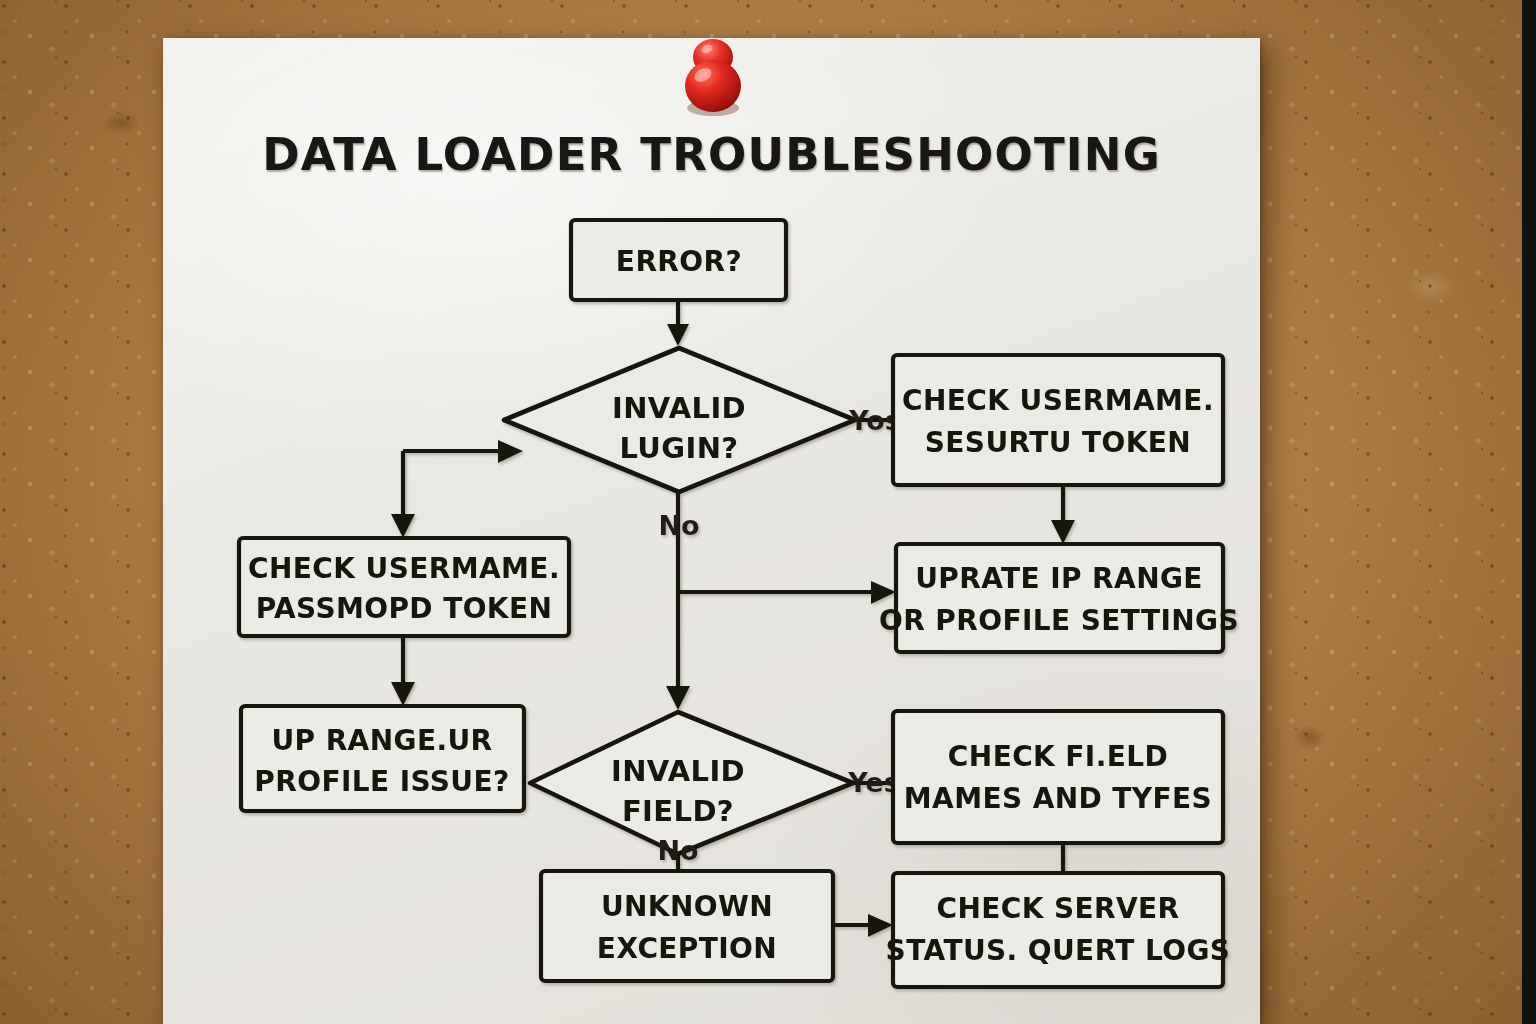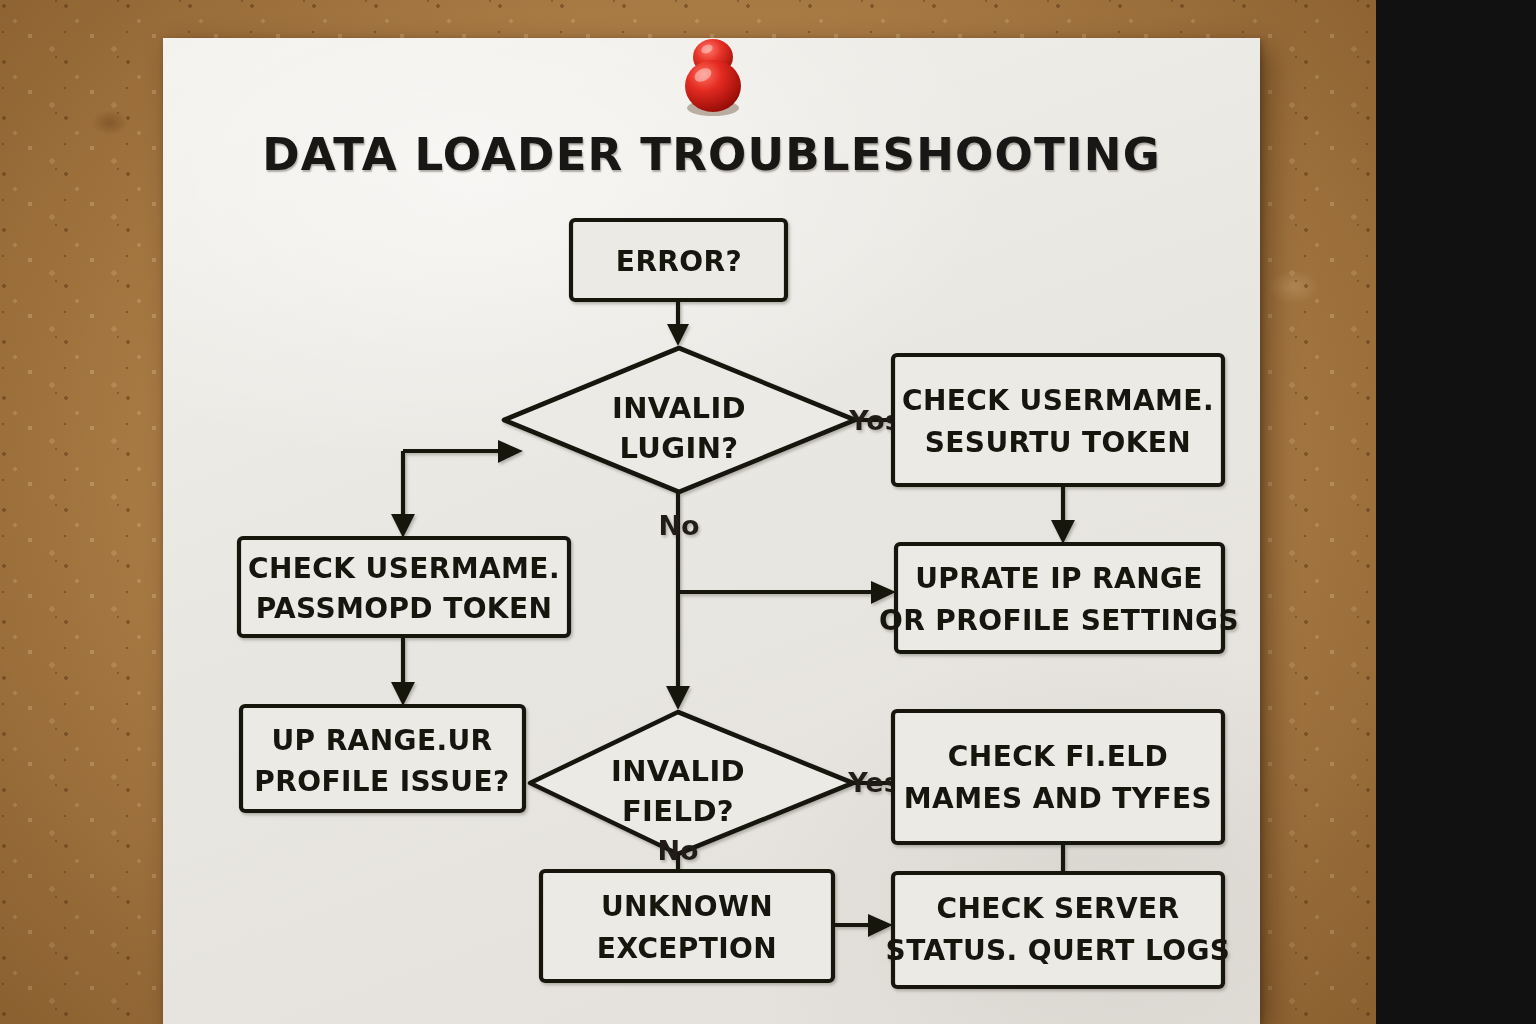--- a/index.html
+++ b/index.html
@@ -2,21 +2,21 @@
 <html><head>
 <meta charset="utf-8">
 <style>
   html, body {
     margin: 0;
     padding: 0;
     background: #111;
   }
   #stage {
     position: relative;
-    width: 1376px;
+    width: 1522px;
     height: 1024px;
     overflow: hidden;
     font-family: "Liberation Sans", sans-serif;
   }
 
   
   #corkboard {
     position: absolute;
     inset: 0;
     background-color: #b9884f;

